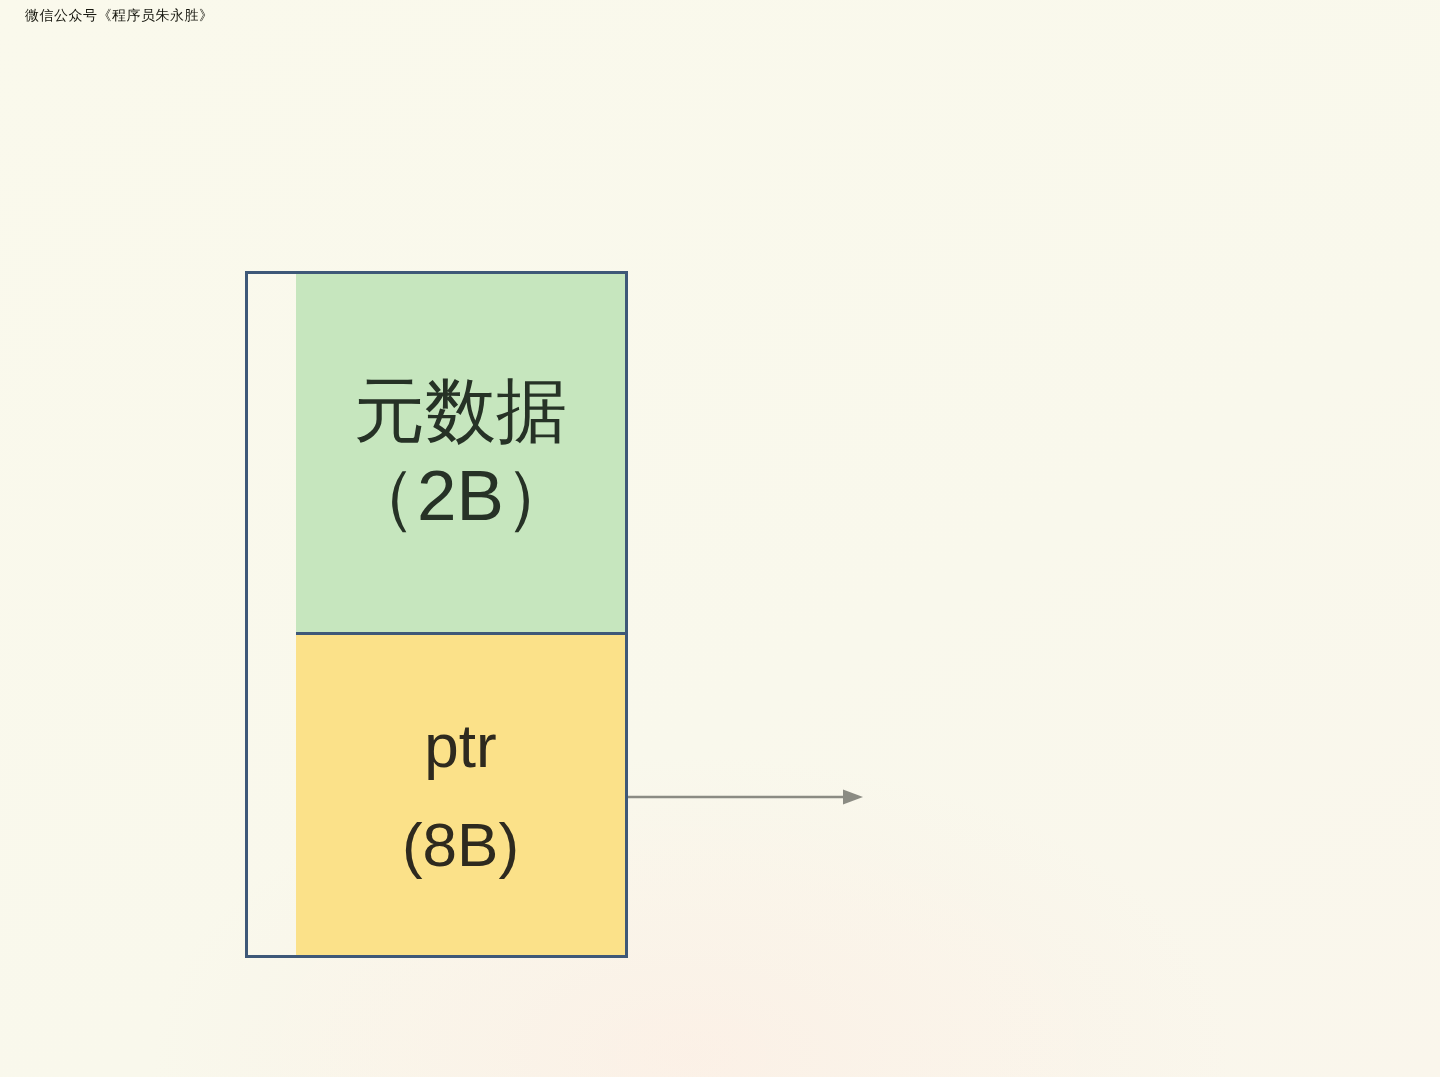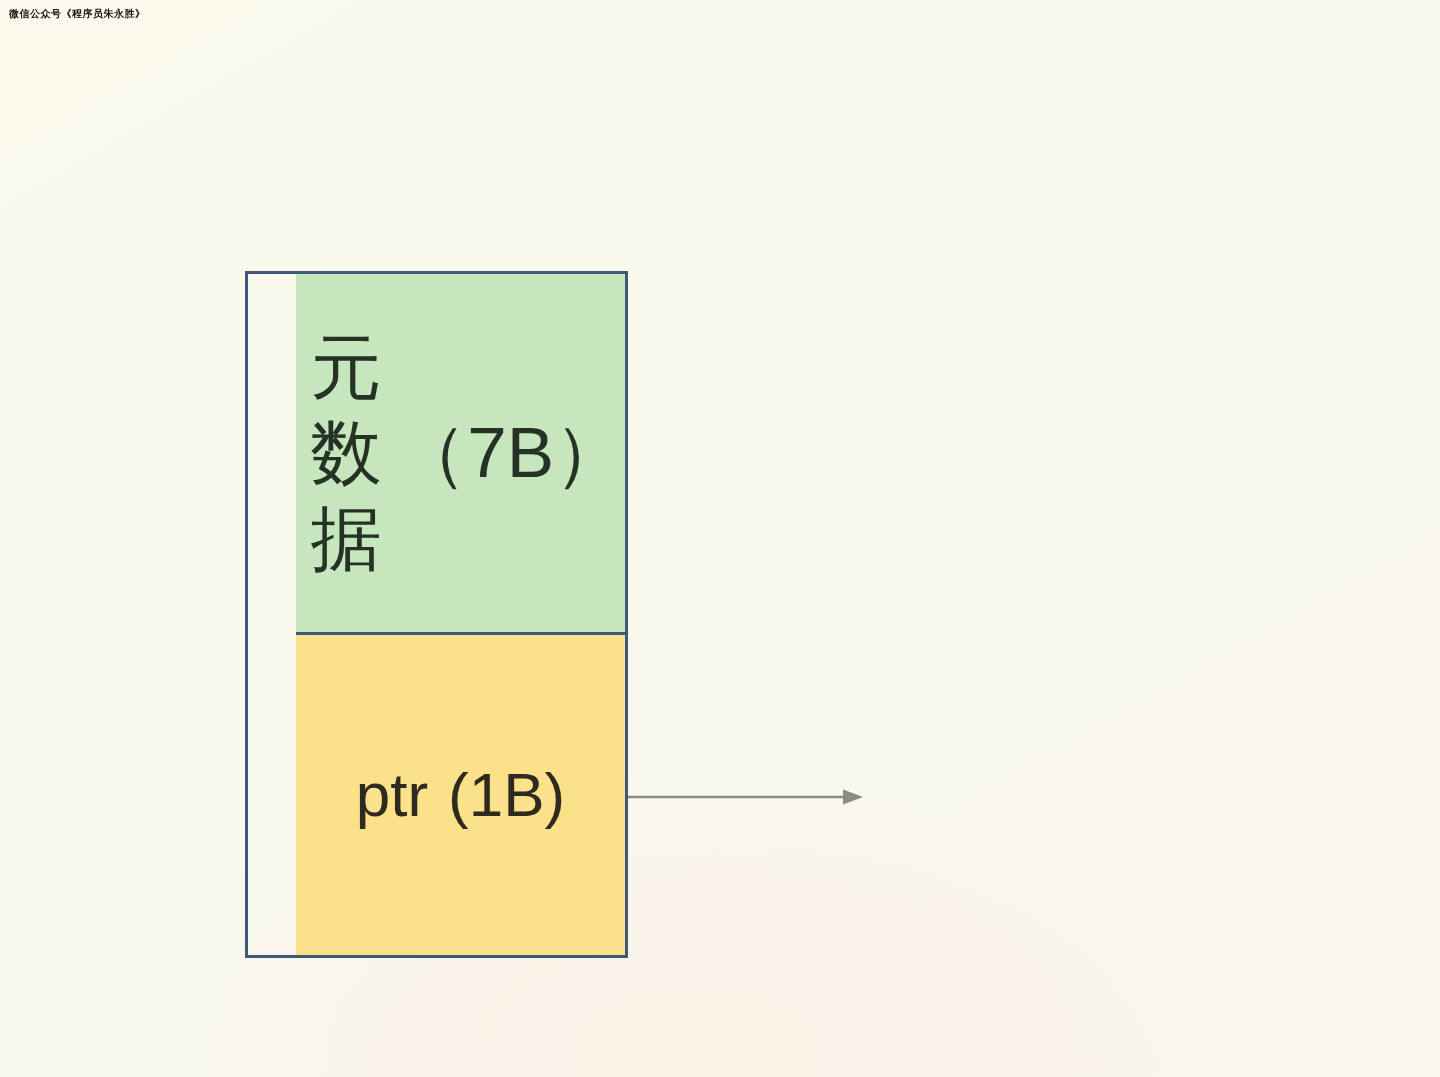--- a/index.html
+++ b/index.html
@@ -15,24 +15,24 @@
   .canvas {
     position: relative;
     width: 1440px;
     height: 1077px;
     background:
       radial-gradient(ellipse 900px 500px at 48% 98%, rgba(255,228,220,0.35) 0%, rgba(255,228,220,0) 60%),
       linear-gradient(150deg, #faf9ec 0%, #f9f8ec 60%, #faf6ec 100%);
   }
   .watermark {
     position: absolute;
-    left: 9px;
+    left: 25px;
     top: 7px;
-    font-size: 10px;
-    font-weight: bold;
+    font-size: 14px;
+    font-weight: normal;
     color: #17170f;
     letter-spacing: 0.5px;
   }
   .title {
     position: absolute;
     left: 212px;
     top: 68px;
     margin: 0;
     font-size: 70px;
     font-weight: 500;
@@ -46,21 +46,21 @@
     width: 383px;
     height: 687px;
     box-sizing: border-box;
     border: 3px solid #3e5878;
     display: flex;
     flex-direction: column;
   }
   .cell {
     box-sizing: border-box;
     display: flex;
-    flex-direction: row;
+    flex-direction: column;
     align-items: center;
     justify-content: center;
     text-align: center;
     margin-left: 48px;
   }
   .cell-metadata {
     height: 361px;
     flex: none;
     border-bottom: 3px solid #3e5878;
     font-size: 71px;
@@ -100,25 +100,25 @@
 <body>
 
 <div class="canvas">
 
   <div class="watermark">微信公众号《程序员朱永胜》</div>
 
 
   <div class="struct-box">
     <div class="cell cell-metadata" style="background-color: rgb(198, 230, 190);">
       <div>元数据</div>
-      <div>（7B）</div>
+      <div>（2B）</div>
     </div>
     <div class="cell cell-ptr" style="background-color: rgb(251, 225, 137);">
       <div>ptr</div>
-      <div>(1B)</div>
+      <div>(8B)</div>
     </div>
   </div>
 
   <svg class="arrow" width="236" height="24" viewBox="0 0 236 24">
     <line x1="0" y1="12" x2="217" y2="12" stroke="#8b8b83" stroke-width="2.5"></line>
     <polygon points="215,4.5 235,12 215,19.5" fill="#8b8b83"></polygon>
   </svg>
 
 
 </div>

